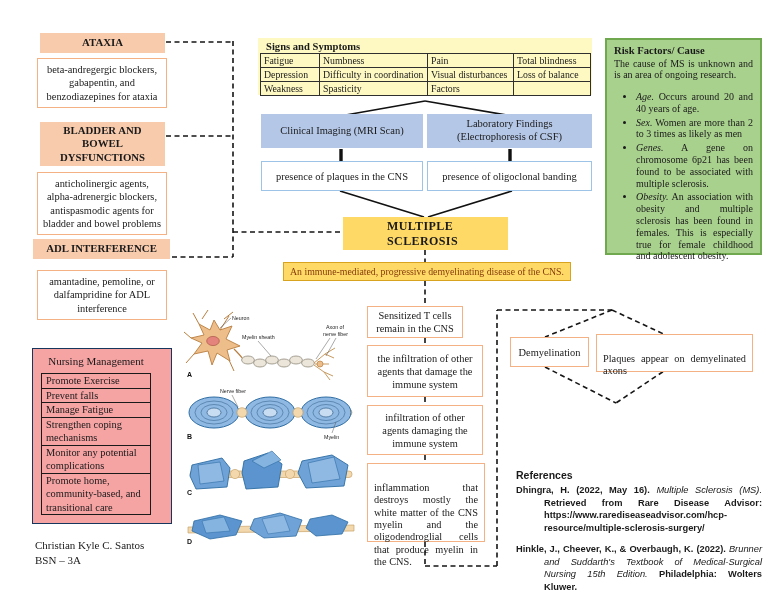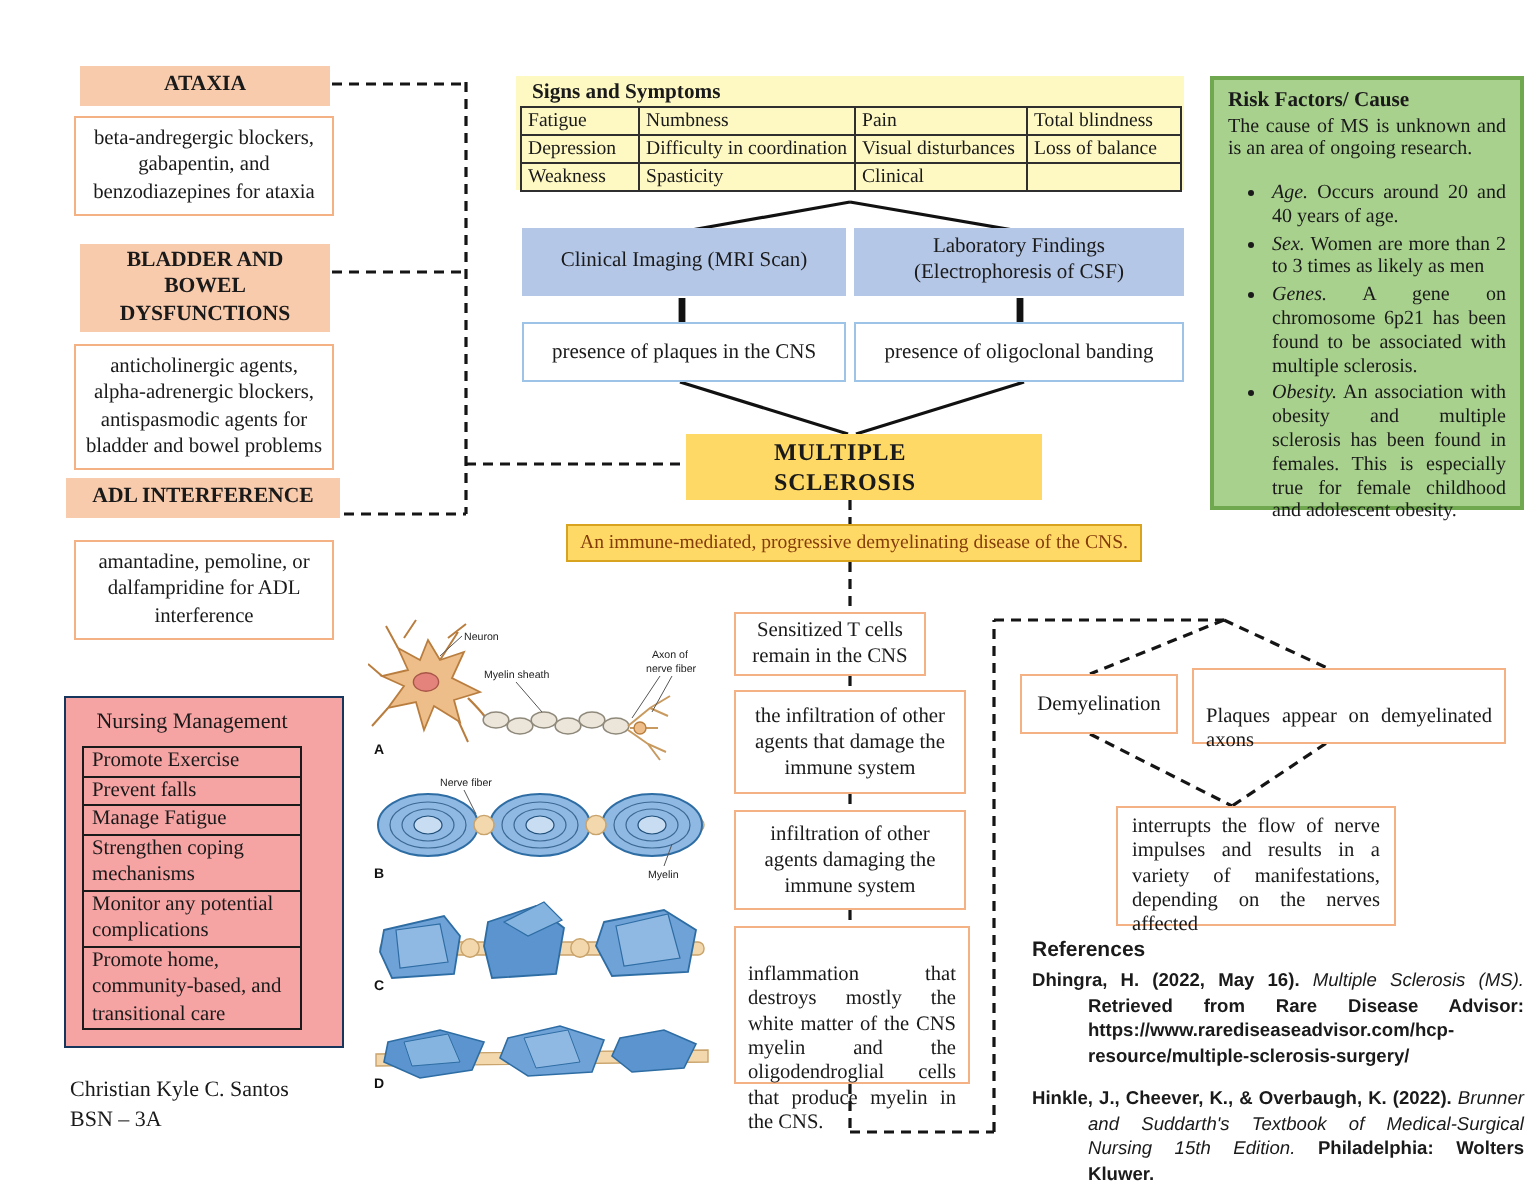--- a/index.html
+++ b/index.html
@@ -129,54 +129,53 @@
         </tr>
         <tr>
           <td>Depression</td>
           <td>Difficulty in coordination</td>
           <td>Visual disturbances</td>
           <td>Loss of balance</td>
         </tr>
         <tr>
           <td>Weakness</td>
           <td>Spasticity</td>
-          <td>Clinical</td>
+          <td>Factors</td>
           <td></td>
         </tr>
       </tbody>
     </table>
   </div>
 
   <div class="abs node bluebox" style="left:261px;top:114px;width:162px;height:34px;">Clinical Imaging (MRI Scan)</div>
   <div class="abs node bluebox" style="left:427px;top:114px;width:165px;height:34px;">Laboratory Findings (Electrophoresis of CSF)</div>
   <div class="abs node whitebox" style="left:261px;top:161px;width:162px;height:30px;">presence of plaques in the CNS</div>
   <div class="abs node whitebox" style="left:427px;top:161px;width:165px;height:30px;">presence of oligoclonal banding</div>
 
-  <div class="abs node msbox" style="left:343px;top:217px;width:178px;height:33px;padding-left:44px;">MULTIPLE SCLEROSIS</div>
+  <div class="abs node msbox" style="left:343px;top:217px;width:165px;height:33px;padding-left:44px;">MULTIPLE SCLEROSIS</div>
   <div class="abs node defbox" style="left:283px;top:262px;width:288px;height:19px;">An immune-mediated, progressive demyelinating disease of the CNS.</div>
 
   <div class="abs node risk" style="left:605px;top:38px;width:157px;height:217px;">
     <div class="ttl">Risk Factors/ Cause</div>
     <p class="intro">The cause of MS is unknown and is an area of ongoing research.</p>
     <ul>
       <li><span class="lead">Age.</span><span> Occurs around 20 and 40 years of age.</span></li>
       <li><span class="lead">Sex.</span><span> Women are more than 2 to 3 times as likely as men</span></li>
       <li><span class="lead">Genes.</span><span> A gene on chromosome 6p21 has been found to be associated with multiple sclerosis.</span></li>
       <li><span class="lead">Obesity.</span><span> An association with obesity and multiple sclerosis has been found in females. This is especially true for female childhood and adolescent obesity.</span></li>
     </ul>
   </div>
 
   <div class="abs node obox ctr" style="left:367px;top:306px;width:96px;height:32px;">Sensitized T cells remain in the CNS</div>
   <div class="abs node obox ctr" style="left:367px;top:345px;width:116px;height:52px;">the infiltration of other agents that damage the immune system</div>
   <div class="abs node obox ctr" style="left:367px;top:405px;width:116px;height:50px;">infiltration of other agents damaging the immune system</div>
   <div class="abs node obox just" style="left:367px;top:463px;width:118px;height:79px;">inflammation that destroys mostly the white matter of the CNS myelin and the oligodendroglial cells that produce myelin in the CNS.</div>
 
   <div class="abs node obox ctr" style="left:510px;top:337px;width:79px;height:30px;">Demyelination</div>
   <div class="abs node obox just" style="left:596px;top:334px;width:157px;height:33px;">Plaques appear on demyelinated axons</div>
-  <div class="abs node obox just" style="left:558px;top:403px;width:140px;height:60px;padding:4px 7px;">interrupts the flow of nerve impulses and results in a variety of manifestations, depending on the nerves affected</div>
 
   <div class="abs node nursing" style="left:32px;top:348px;width:140px;">
     <div class="ttl">Nursing Management</div>
     <div class="tbl">
       <div class="row">Promote Exercise</div>
       <div class="row">Prevent falls</div>
       <div class="row">Manage Fatigue</div>
       <div class="row">Strengthen coping mechanisms</div>
       <div class="row">Monitor any potential complications</div>
       <div class="row">Promote home, community-based, and transitional care</div>

